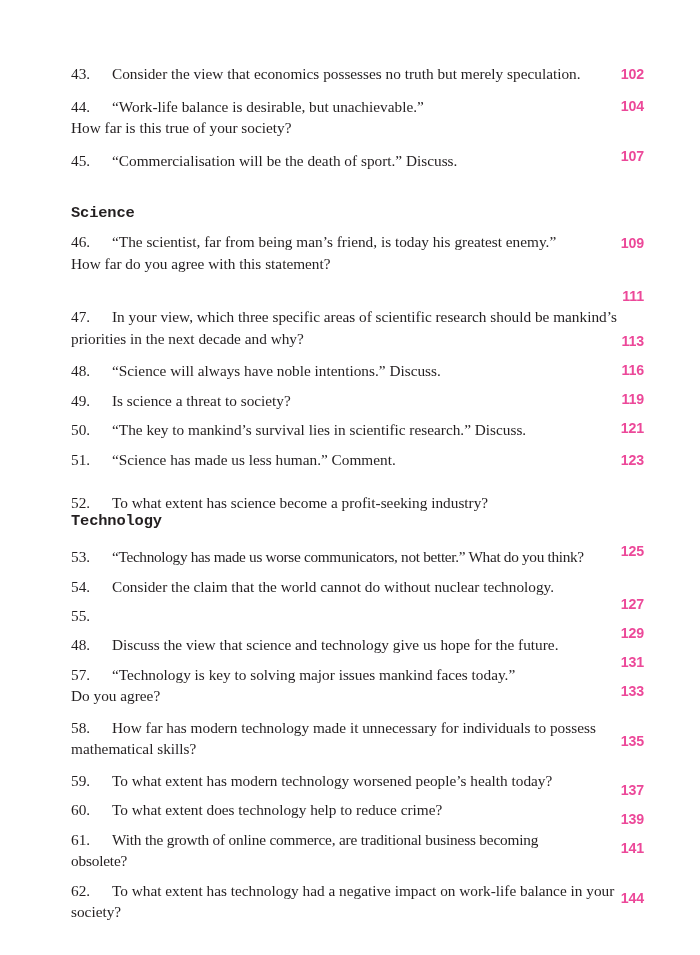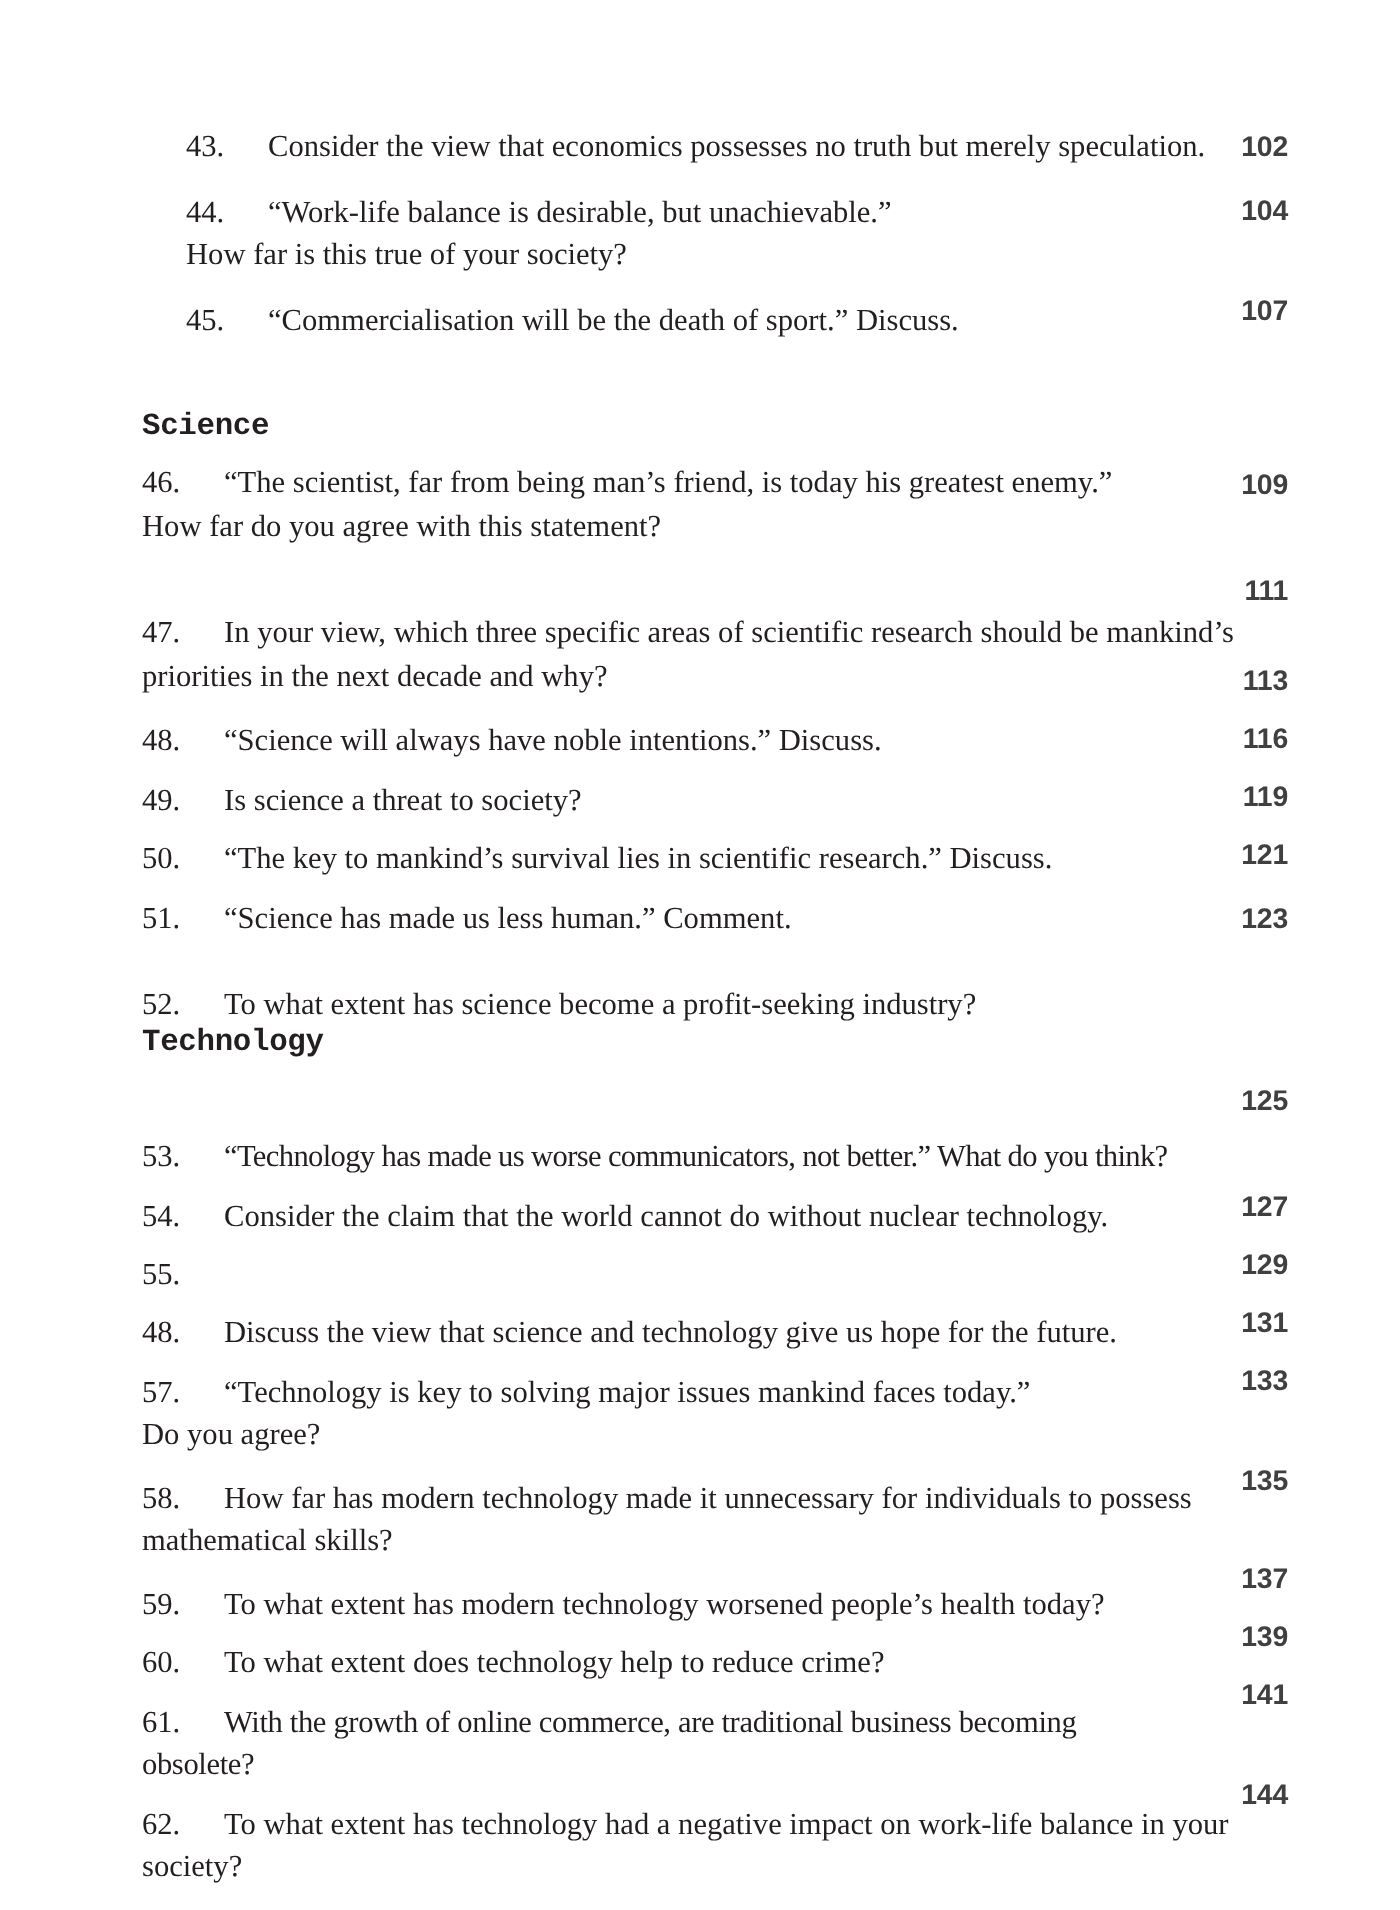--- a/index.html
+++ b/index.html
@@ -66,41 +66,41 @@
   
   .pageno {
     position: absolute;
     width: 46px;
     left: 598px;
     text-align: right;
     font-family: "Liberation Sans", sans-serif;
     font-weight: bold;
     font-size: 14.2px;
     line-height: 21.5px;
-    color: #404040;
+    color: #ec4899;
     letter-spacing: -0.1px;
   }
 
   .section-heading {
     position: absolute;
     left: 71px;
     font-family: Liberation Mono, monospace;
     font-weight: bold;
     font-size: 15.4px;
     line-height: 20px;
     color: #231f20;
     letter-spacing: -0.15px;
   }
 </style>
 </head>
 <body>
 
 <div class="page">
 
-  <div class="block" style="top:63px;margin-left:22px;">
+  <div class="block" style="top:63px;">
 
     <div class="entry" style="margin-bottom:11px;">
       <span class="entry-num">43.</span>
       <span class="entry-text">Consider the view that economics possesses no truth but merely speculation.</span>
     </div>
 
     <div class="entry" style="margin-bottom:11px;">
       <span class="entry-num">44.</span>
       <span class="entry-text" style="white-space:pre-line;">“Work-life balance is desirable, but unachievable.”
 How far is this true of your society?</span>
@@ -160,21 +160,21 @@
   <div class="pageno" style="top:233px;">109</div>
   <div class="pageno" style="top:286px;">111</div>
   <div class="pageno" style="top:331px;">113</div>
   <div class="pageno" style="top:360px;">116</div>
   <div class="pageno" style="top:389px;">119</div>
   <div class="pageno" style="top:418px;">121</div>
   <div class="pageno" style="top:450px;">123</div>
 
   <div class="section-heading" style="top:511px;">Technology</div>
 
-  <div class="block" style="top:568px;">
+  <div class="block" style="top:546px;">
 
     <div class="entry" style="margin-bottom:8px;">
       <span class="entry-num">53.</span>
       <span class="entry-text tight">“Technology has made us worse communicators, not better.” What do you think?</span>
     </div>
 
     <div class="entry" style="margin-bottom:8px;">
       <span class="entry-num">54.</span>
       <span class="entry-text">Consider the claim that the world cannot do without nuclear technology.</span>
     </div>

